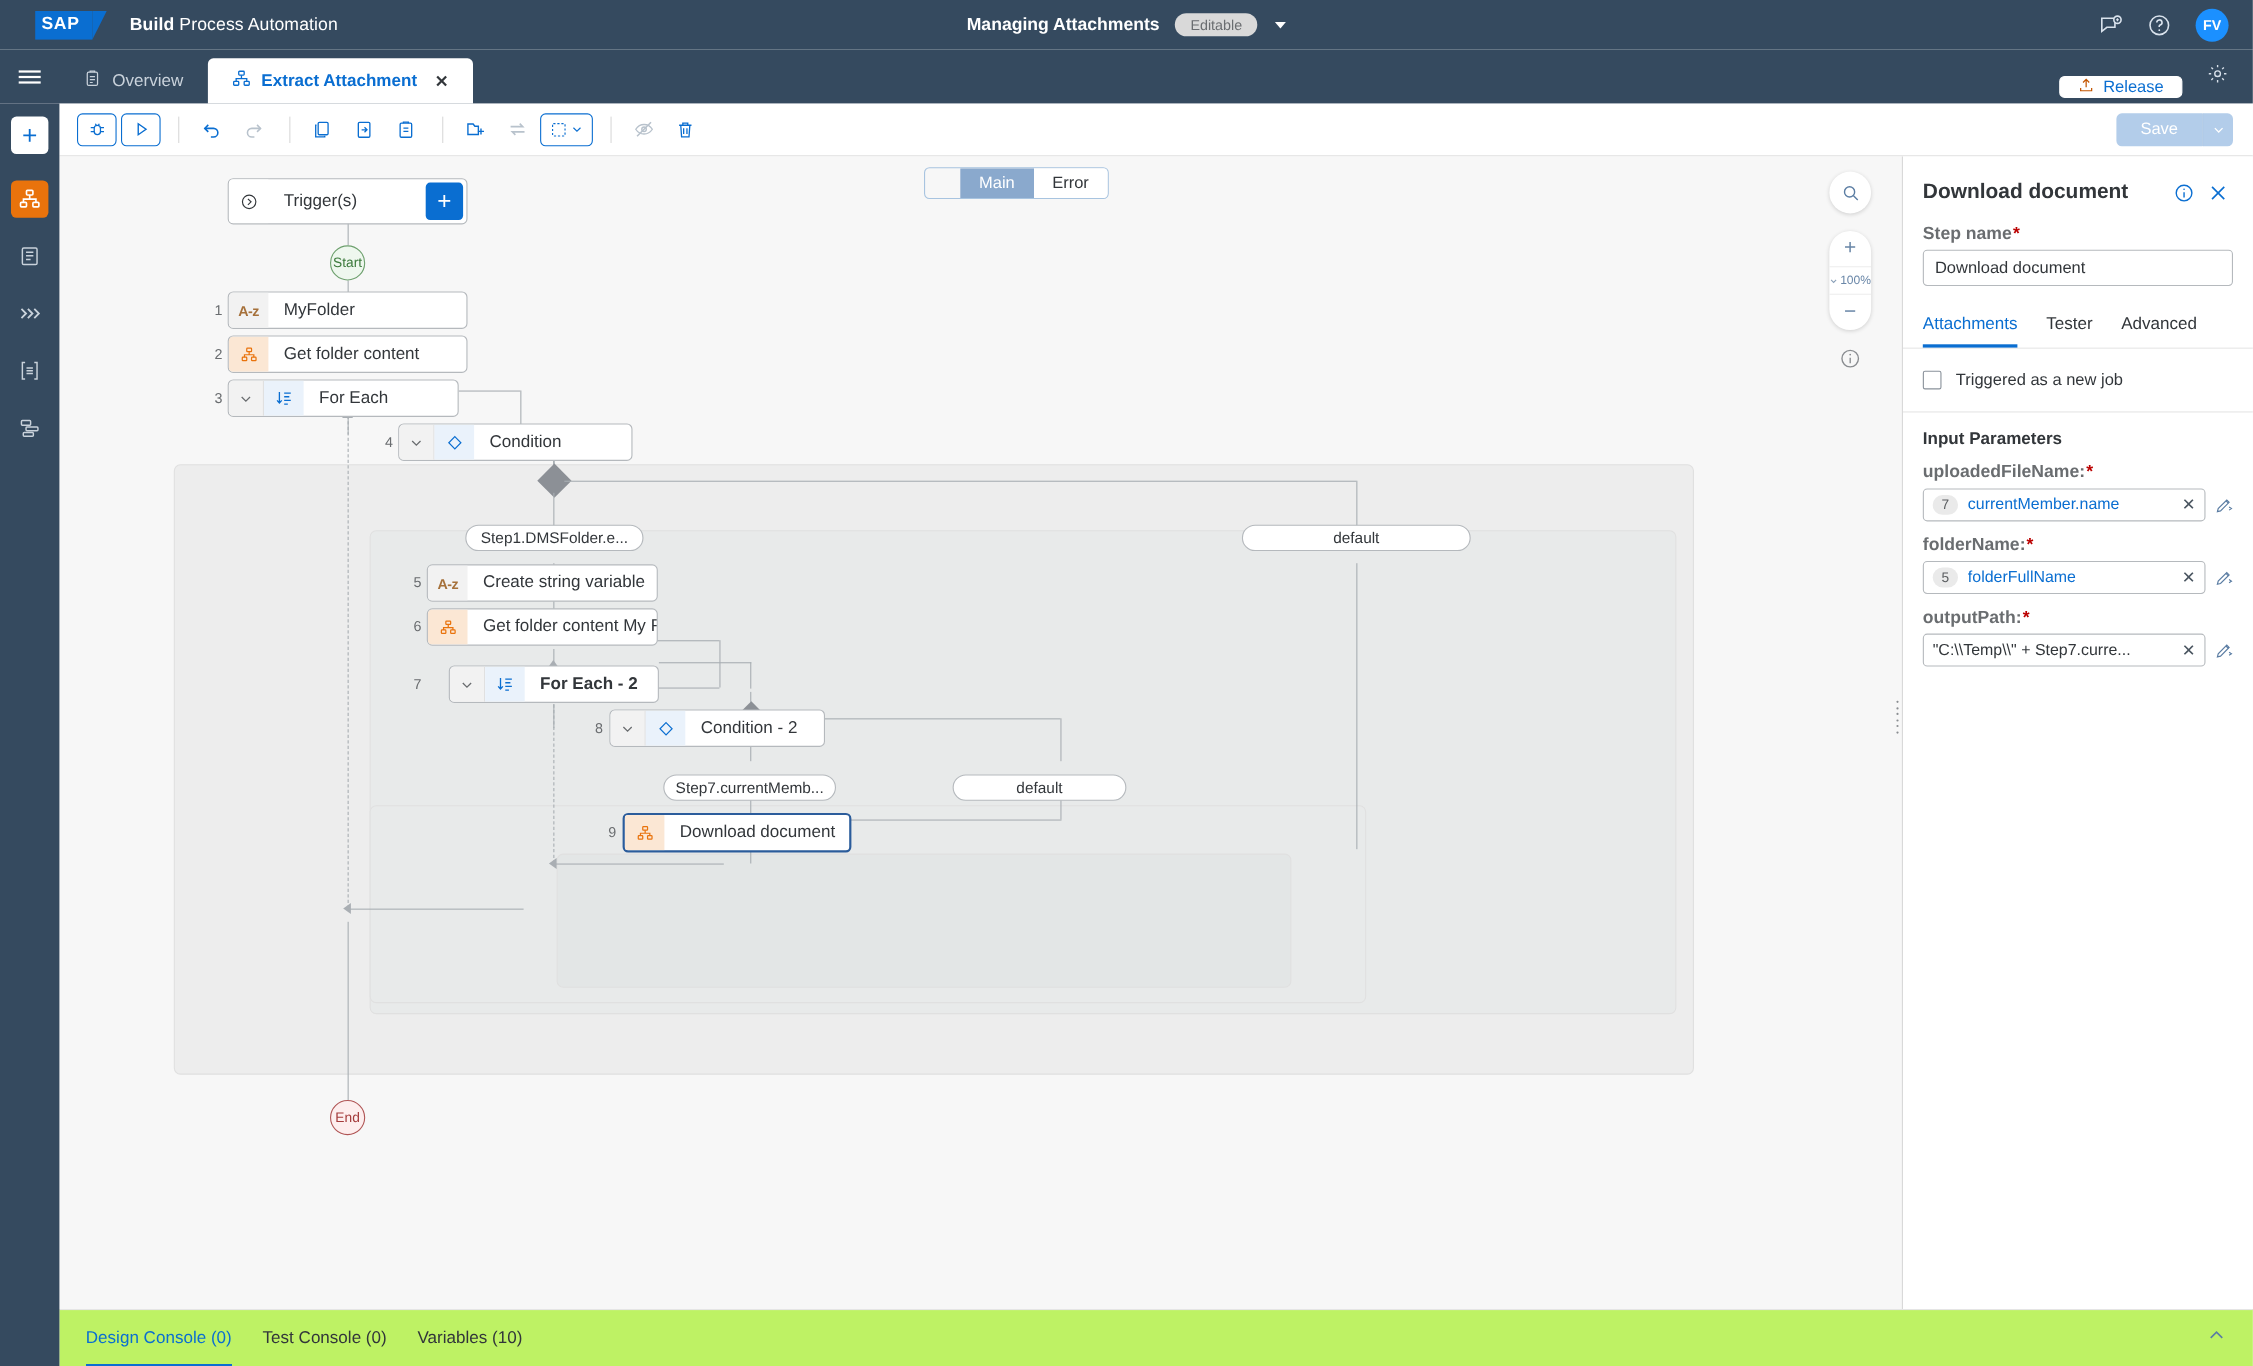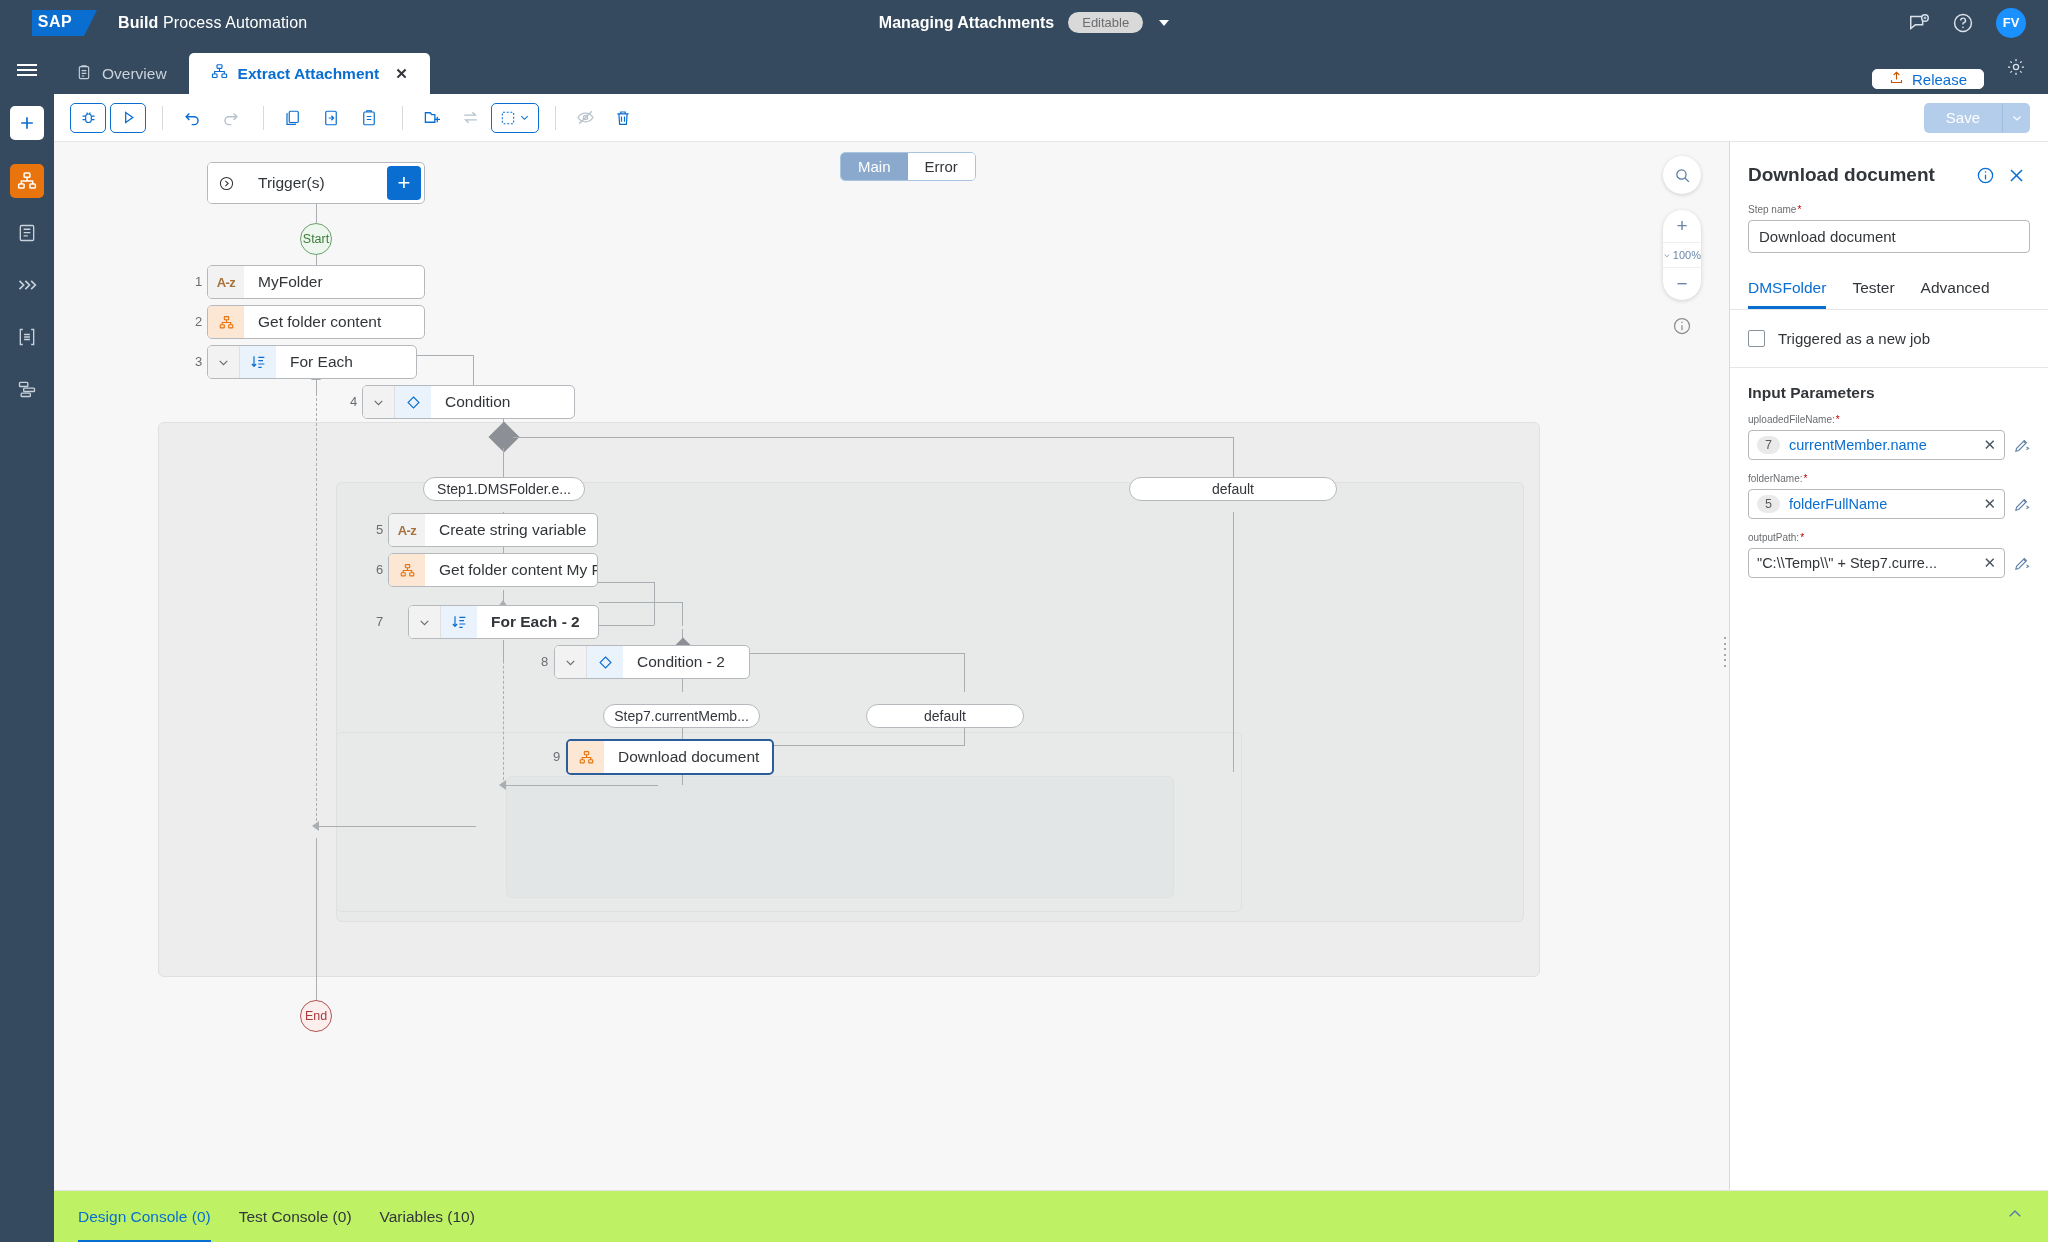--- a/index.html
+++ b/index.html
@@ -135,21 +135,21 @@
   .canvas {
     position: absolute; top: 142px; left: 54px; width: 1675px; height: 1048px;
     background: #f7f7f7; overflow: hidden;
   }
   .seg-switch {
     position: absolute; left: 840px; top: 152px; display: flex;
     border: 1px solid #a8c4e0; border-radius: 5px; overflow: hidden;
     font-size: 15px; z-index: 6;
   }
   .seg-switch .seg { padding: 5px 17px; cursor: pointer; background: #fff; color: #32363a; }
-  .seg-switch .seg.on { background: #8aa9cd; color: #fff; }
+  .seg-switch .seg.on { background: #8aa9cd; color: #fff; margin-left: 32px; }
 
   
   .zoom-col { position: absolute; right: 28px; top: 14px; display: flex;
               flex-direction: column; align-items: center; gap: 16px; z-index: 8; }
   .zoom-round {
     width: 38px; height: 38px; border-radius: 50%; background: #fff;
     box-shadow: 0 1px 4px rgba(0,0,0,.16); display: flex; align-items: center;
     justify-content: center; color: #5b7da3; cursor: pointer;
   }
   .zoom-stack {
@@ -232,21 +232,21 @@
   .rpanel {
     position: absolute; top: 142px; right: 0; width: 319px; height: 1048px;
     background: #fff; border-left: 1px solid #d9d9d9; z-index: 20;
   }
   .rp-head {
     display: flex; align-items: center; padding: 22px 22px 0 18px; gap: 12px;
   }
   .rp-title { font-size: 19px; font-weight: bold; color: #32363a; flex: 1; }
   .rp-ico { color: #0a6ed1; cursor: pointer; display: flex; }
   .rp-body { padding: 18px 18px 0 18px; }
-  .lbl { font-size: 10px; color: #6a6d70; margin-bottom: 5px; display: block; }
+  .lbl { font-size: 16px; color: #6a6d70; margin-bottom: 5px; display: block; font-weight: bold; }
   .req { color: #bb0000; margin-left: 1px; }
   .txt-input {
     width: 100%; height: 33px; border: 1px solid #b5b9bd; border-radius: 4px;
     padding: 0 10px; font-size: 15px; font-family: inherit; color: #32363a;
     background: #fff;
   }
   .rp-tabs {
     display: flex; gap: 26px; padding: 0 18px; margin-top: 26px;
     border-bottom: 1px solid #e5e5e5;
   }
@@ -772,21 +772,21 @@
   </div>
 
   <div class="rp-body">
     <span class="lbl">
       <span>Step name</span><span class="req">*</span>
     </span>
     <input class="txt-input" value="Download document" style="">
   </div>
 
   <div class="rp-tabs">
-    <div class="rp-tab on">DMSFolder</div>
+    <div class="rp-tab on">Attachments</div>
     <div class="rp-tab">Tester</div>
     <div class="rp-tab">Advanced</div>
   </div>
 
   <div class="chkrow">
     <span class="chkbox"></span>
     <span class="chklbl">Triggered as a new job</span>
   </div>
 
   <div class="sec-div"></div>

